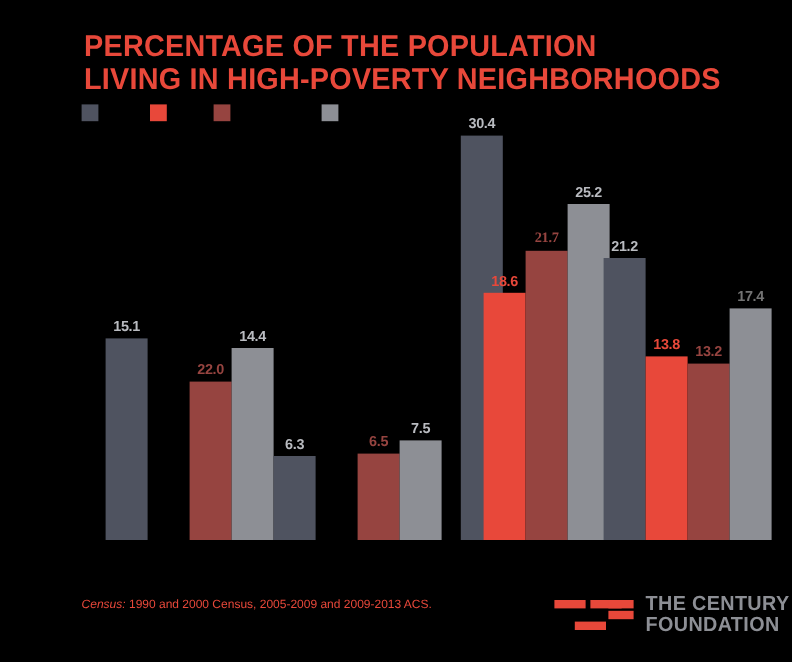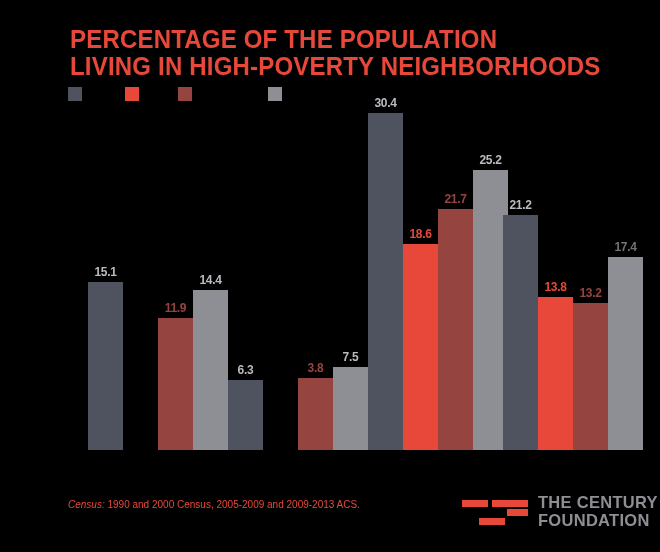--- a/index.html
+++ b/index.html
@@ -159,53 +159,53 @@
     </div>
 
   <div id="plot">
       <div class="bar-group" style="left: 88px; width: 140px;">
         <div class="bar-wrap" style="left: 0px; height: 189.61px;">
           <div class="bar" style="height: 167.61px; background: rgb(79, 83, 96);"></div>
           <div class="bar-label" style="bottom: 170.61px; color: rgb(185, 187, 192);">15.1</div>
         </div>
         <div class="bar-wrap" style="left: 70px; height: 154.09px;">
           <div class="bar" style="height: 132.09px; background: rgb(150, 68, 64);"></div>
-          <div class="bar-label" style="bottom: 135.09px; color: rgb(150, 68, 64);">11.9</div>
+          <div class="bar-label" style="bottom: 135.09px; color: rgb(150, 68, 64);">22.0</div>
         </div>
         <div class="bar-wrap" style="left: 105px; height: 181.84px; margin-top: 11px;">
           <div class="bar" style="height: 159.84px; background: rgb(141, 143, 149);"></div>
           <div class="bar-label" style="bottom: 162.84px; color: rgb(185, 187, 192);">14.4</div>
         </div>
       </div>
       <div class="bar-group" style="left: 228px; width: 140px;">
         <div class="bar-wrap" style="left: 0px; height: 91.93px;">
           <div class="bar" style="height: 69.93px; background: rgb(79, 83, 96);"></div>
           <div class="bar-label" style="bottom: 72.93px; color: rgb(185, 187, 192);">6.3</div>
         </div>
         <div class="bar-wrap" style="left: 70px; height: 94.15px;">
           <div class="bar" style="height: 72.15px; background: rgb(150, 68, 64);"></div>
-          <div class="bar-label" style="bottom: 75.15px; color: rgb(150, 68, 64);">3.8</div>
+          <div class="bar-label" style="bottom: 75.15px; color: rgb(150, 68, 64);">6.5</div>
         </div>
         <div class="bar-wrap" style="left: 105px; height: 105.25px;">
           <div class="bar" style="height: 83.25px; background: rgb(141, 143, 149);"></div>
           <div class="bar-label" style="bottom: 86.25px; color: rgb(185, 187, 192);">7.5</div>
         </div>
       </div>
       <div class="bar-group" style="left: 368px; width: 140px;">
-        <div class="bar-wrap" style="left: 0px; height: 359.44px; text-align: right;">
+        <div class="bar-wrap" style="left: 16px; height: 359.44px; text-align: right;">
           <div class="bar" style="height: 337.44px; background: rgb(79, 83, 96);"></div>
           <div class="bar-label" style="bottom: 340.44px; color: rgb(185, 187, 192);">30.4</div>
         </div>
         <div class="bar-wrap" style="left: 35px; height: 228.46px;">
           <div class="bar" style="height: 206.46px; background: rgb(232, 72, 58);"></div>
           <div class="bar-label" style="bottom: 209.46px; color: rgb(232, 72, 58);">18.6</div>
         </div>
         <div class="bar-wrap" style="left: 70px; height: 262.87px;">
           <div class="bar" style="height: 240.87px; background: rgb(150, 68, 64);"></div>
-          <div class="bar-label" style="bottom: 243.87px; color: rgb(150, 68, 64);">21.7</div>
+          <div class="bar-label" style="bottom: 243.87px; color: rgb(150, 68, 64); font-family: Liberation Serif, serif;">21.7</div>
         </div>
         <div class="bar-wrap" style="left: 105px; height: 301.72px;">
           <div class="bar" style="height: 279.72px; background: rgb(141, 143, 149);"></div>
           <div class="bar-label" style="bottom: 282.72px; color: rgb(185, 187, 192);">25.2</div>
         </div>
       </div>
       <div class="bar-group" style="left: 503px; width: 140px;">
         <div class="bar-wrap" style="left: 0px; height: 257.32px;">
           <div class="bar" style="height: 235.32px; background: rgb(79, 83, 96);"></div>
           <div class="bar-label" style="bottom: 238.32px; color: rgb(185, 187, 192);">21.2</div>

